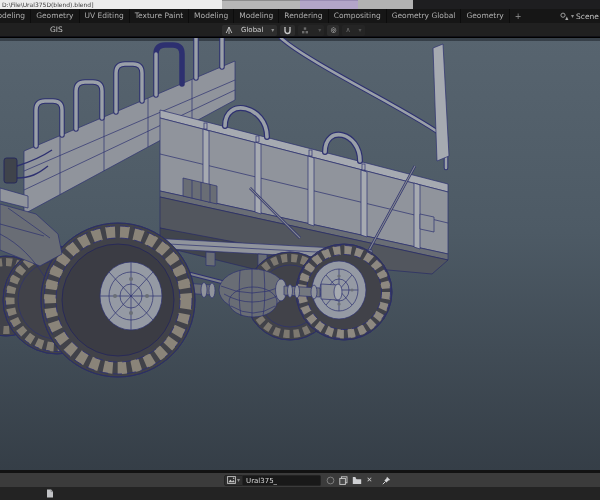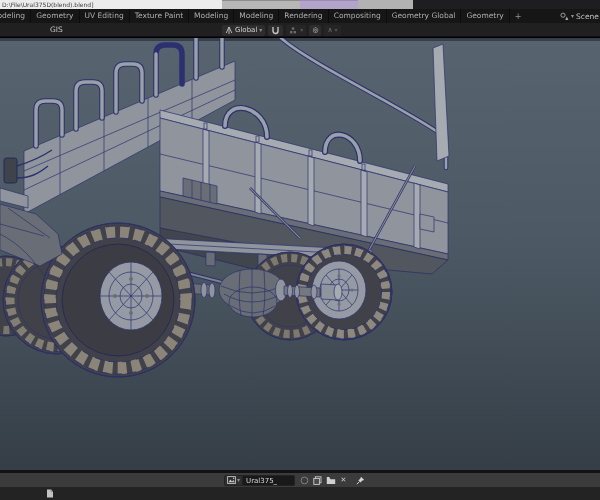--- a/index.html
+++ b/index.html
@@ -21,35 +21,35 @@
   .tab { font-size:7.5px; color:#aeaeae; padding:0 5px; height:14px; line-height:14px; border-right:1px solid #0c0c0c; cursor:default; }
   .tab-add { font-size:8px; color:#9a9a9a; padding:0 5px; }
   .scene-sel { position:absolute; right:0; top:0; height:14px; display:flex; align-items:center; gap:2px; padding-left:4px; overflow:hidden; width:44px; }
   .scene-label { font-size:7.5px; color:#c2c2c2; white-space:nowrap; }
   .chev { font-size:6px; color:#8f8f8f; line-height:1; }
 
   
   .vpheader { position:absolute; left:0; top:23px; width:600px; height:14px; background:#202020; border-bottom:1px solid #101016; }
   .gis { position:absolute; left:3px; top:1px; font-size:7.5px; color:#c8c8c8; height:12px; line-height:12px; padding:0 3px;margin-left:44px; }
   .vp-tools { position:absolute; left:222px; top:1px; height:12px; display:flex; align-items:center; gap:3px; }
-  .vbtn { background:#2d2d2d; border-radius:2px; height:11px; display:flex; align-items:center; gap:2px; padding:0 3px; color:#cfcfcf; }
+  .vbtn { background:#2d2d2d; border-radius:2px; height:11px; display:flex; align-items:center; gap:8px; padding:0 3px; color:#cfcfcf; }
   .vbtn .lbl { font-size:7px; color:#d2d2d2; }
   .dim { opacity:0.45; }
   .icon-svg { display:block; }
 
   
   .viewport { position:absolute; left:0; top:38px; width:600px; height:432px; }
   .viewport svg { display:block; }
 
   
   .strip-a { position:absolute; left:0; top:470px; width:600px; height:3px; background:#121212; }
   .editorbar { position:absolute; left:0; top:473px; width:600px; height:14px; background:#3b3b3b; }
   .idwidget { position:absolute; left:224px; top:1.5px; height:11px; display:flex; align-items:center; }
   .id-browse { background:#2e2e2e; border:1px solid #232323; border-radius:2px 0 0 2px; height:11px; display:flex; align-items:center; gap:1px; padding:0 2px; }
-  .id-field { background:#191919; border:1px solid #232323; border-left:none; border-radius:0 2px 2px 0; height:11px; width:52px; color:#dadada; font-size:7px; line-height:10px; padding:0 3px; overflow:hidden; white-space:nowrap; }
+  .id-field { background:#191919; border:1px solid #232323; border-left:none; border-radius:0 2px 2px 0; height:11px; width:78px; color:#dadada; font-size:7px; line-height:10px; padding:0 3px; overflow:hidden; white-space:nowrap; }
   .id-icons { display:flex; align-items:center; gap:2px; margin-left:4px; }
   .iconbox { width:11px; height:11px; display:flex; align-items:center; justify-content:center; }
   .x-glyph { font-size:7px; color:#c9c9c9; line-height:1; }
   .strip-c { position:absolute; left:0; top:487px; width:600px; height:13px; background:#232323; }
   .mini-file { position:absolute; left:46px; top:2px; }
 </style>
 </head>
 <body>
 
 <div id="app">

